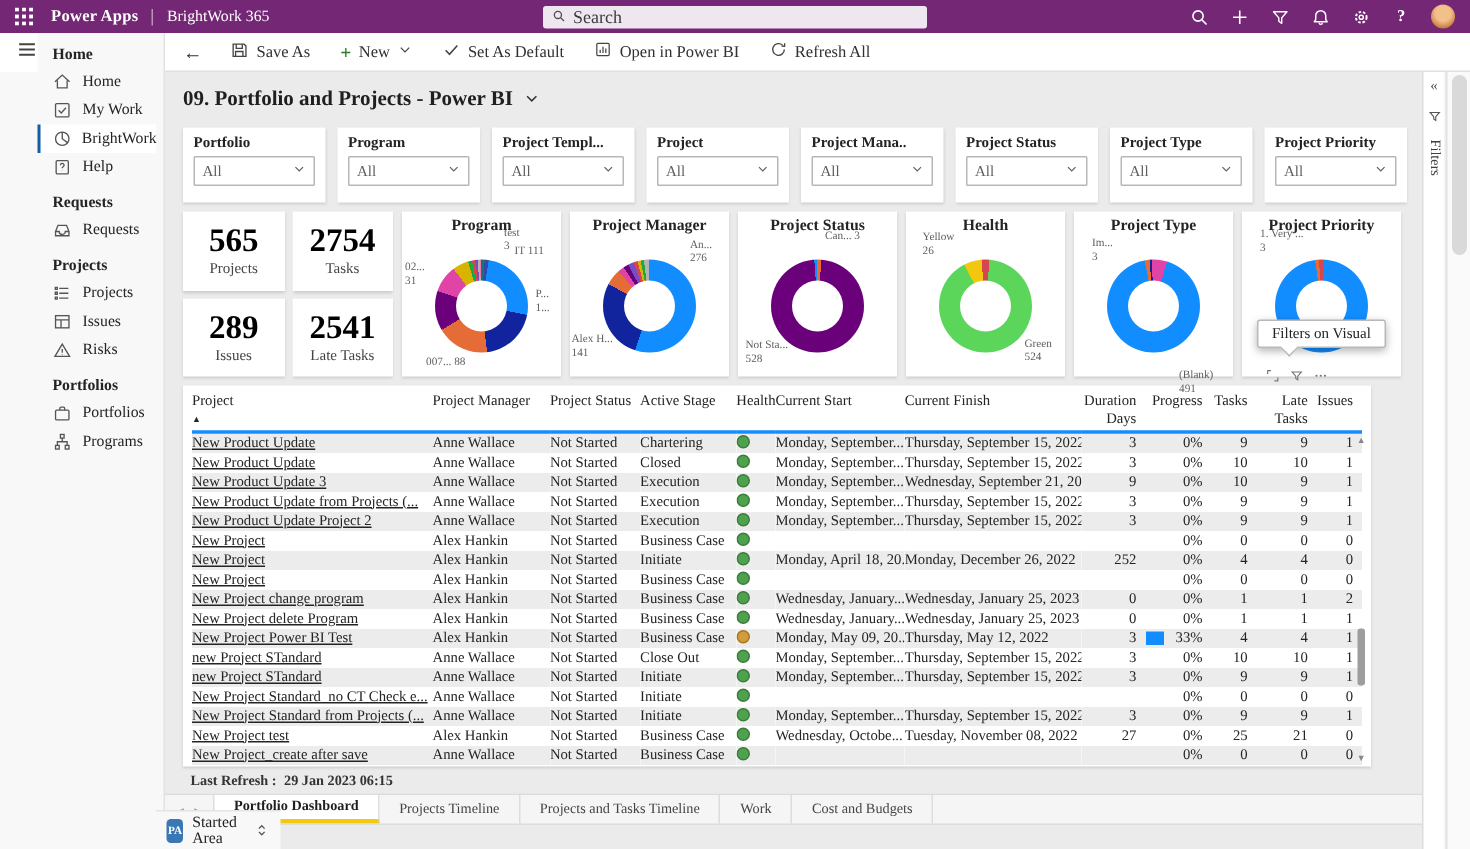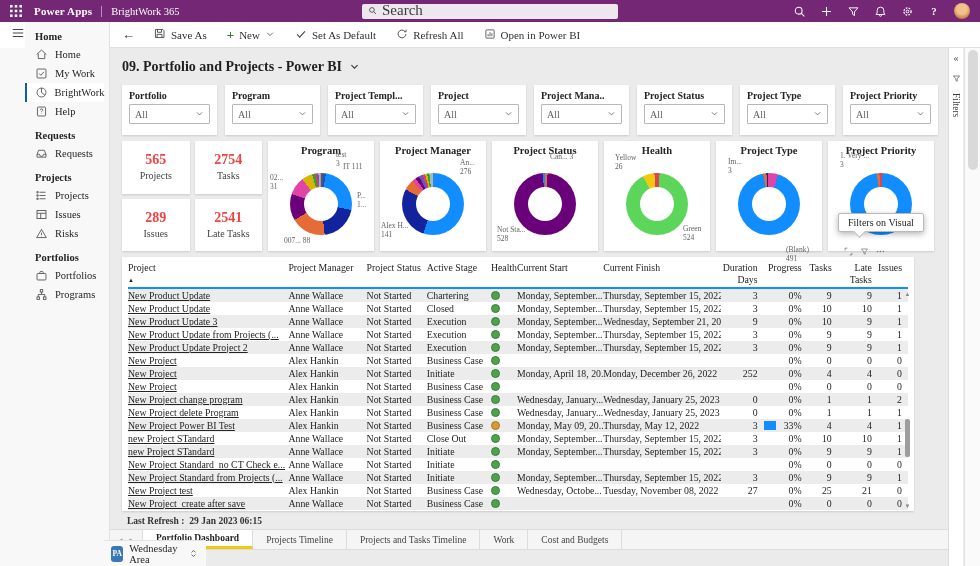--- a/index.html
+++ b/index.html
@@ -8,21 +8,21 @@
   font-family:Liberation Serif, serif;color:#252423}
 
 .topbar{position:absolute;left:0;top:0;width:980px;height:22px;background:#742774;
   display:flex;align-items:center;padding:0 10px;color:#fff;z-index:30}
 .topbar .waffle{display:flex;margin-right:12px}
 .topbar .appname{font-size:11px;font-weight:700;letter-spacing:.2px}
 .topbar .divider{width:1px;height:11px;background:rgba(255,255,255,.5);margin:0 9px}
 .topbar .envname{font-size:10.5px}
 .searchbox{position:absolute;left:50%;transform:translateX(-50%);width:256px;height:15px;
   background:#efe7ef;border-radius:2px;display:flex;align-items:flex-end;gap:5px;
-  padding:0 6px;color:#3b3b3b;font-size:15px}
+  padding:0 6px;color:#3b3b3b;font-size:12px}
 .top-icons{margin-left:auto;display:flex;align-items:center;gap:13px}
 .top-icons .tic{display:flex;align-items:center;justify-content:center;width:14px;height:14px;font-size:11px;color:#fff}
 .avatar{width:16px;height:16px;border-radius:50%;
   background:radial-gradient(circle at 50% 38%,#f2c08b 40%,#c97c3f 75%,#8a4f22)}
 
 .toolbar{position:absolute;left:0;top:22px;width:980px;height:26px;background:#fff;
   border-bottom:1px solid #e2e0de;display:flex;align-items:center;font-size:11px;color:#323130;z-index:10}
 .toolbar .cmds{margin-left:118px;display:flex;align-items:center;height:100%}
 .cmd{display:flex;align-items:center;gap:5px;padding:0 10px;height:100%;cursor:default;white-space:nowrap}
 .cmd svg{flex:0 0 auto}
@@ -51,21 +51,21 @@
 .filter-row{margin-left:12px;display:flex;gap:8px;height:50px}
 .filter-card{width:95px;background:#fff;box-shadow:0 1px 2px rgba(0,0,0,.14);padding:5px 7px}
 .filter-card .flab{font-size:10px;font-weight:700;color:#252423;white-space:nowrap;overflow:hidden}
 .fdrop{margin-top:3px;height:20px;border:1px solid #b7b7b7;border-radius:1px;display:flex;
   align-items:center;justify-content:space-between;padding:0 5px;font-size:10px;color:#605e5c}
 
 .charts-row{margin:6px 0 0 12px;display:flex;gap:6px;height:110px;position:relative}
 .kpi-grid{width:140px;display:grid;grid-template-columns:1fr 1fr;grid-template-rows:1fr 1fr;gap:5px}
 .kpi-card{background:#fff;box-shadow:0 1px 2px rgba(0,0,0,.14);display:flex;flex-direction:column;
   align-items:center;justify-content:center}
-.kpi-value{font-size:14px;font-weight:700;color:#ef4444;line-height:1}
+.kpi-value{font-size:22px;font-weight:700;color:#000000;line-height:1}
 .kpi-label{font-size:10px;color:#444;margin-top:3px}
 .donut-card{width:106px;background:#fff;box-shadow:0 1px 2px rgba(0,0,0,.14);position:relative}
 .donut-title{text-align:center;font-size:10.5px;font-weight:700;margin-top:4px;white-space:nowrap}
 .donut{position:absolute;left:22px;top:32px;width:62px;height:62px;border-radius:50%}
 .donut .hole{position:absolute;left:14px;top:14px;width:34px;height:34px;border-radius:50%;background:#fff}
 .callout{position:absolute;font-size:7.5px;color:#5f5f5f;line-height:1.2;white-space:nowrap;z-index:2}
 
 .tooltip{position:absolute;left:716px;top:72px;background:#fff;border:1px solid #b9b9b9;
   border-radius:2px;box-shadow:0 2px 6px rgba(0,0,0,.3);padding:3px 9px;font-size:10px;
   color:#252423;z-index:6;white-space:nowrap}
@@ -193,33 +193,33 @@
               <path d="M3.5 6l4.5 4.5L12.5 6"></path>
             </svg></span>
       </span>
       <span class="cmd">
         <span><svg width="12" height="12" viewBox="0 0 16 16" fill="none" stroke="#444" stroke-width="1.4">
               <path d="M2.8 8.6l3.4 3.6L13.2 4.4"></path>
             </svg></span>
         <span>Set As Default</span>
       </span>
       <span class="cmd">
+        <span><svg width="12" height="12" viewBox="0 0 16 16" fill="none" stroke="#444" stroke-width="1.1">
+              <rect x="2.5" y="2.5" width="11" height="11" rx="1"></rect>
+              <path d="M5.5 11V8.2M8 11V5.5M10.5 11V7"></path>
+            </svg></span>
+        <span>Open in Power BI</span>
+      </span>
+      <span class="cmd">
         <span><svg width="12" height="12" viewBox="0 0 16 16" fill="none" stroke="#444" stroke-width="1.2">
               <path d="M13.2 8a5.2 5.2 0 1 1-1.6-3.8"></path>
               <path d="M13.5 2.4l-.1 2.7-2.7-.1"></path>
             </svg></span>
         <span>Refresh All</span>
       </span>
-      <span class="cmd">
-        <span><svg width="12" height="12" viewBox="0 0 16 16" fill="none" stroke="#444" stroke-width="1.1">
-              <rect x="2.5" y="2.5" width="11" height="11" rx="1"></rect>
-              <path d="M5.5 11V8.2M8 11V5.5M10.5 11V7"></path>
-            </svg></span>
-        <span>Open in Power BI</span>
-      </span>
     </div>
   </div>
 
   <div class="sidebar">
     <div class="burger-row">
       <span><svg width="14" height="14" viewBox="0 0 16 16" fill="none" stroke="#444" stroke-width="1.4">
             <path d="M2 4h12M2 8h12M2 12h12"></path>
           </svg></span>
     </div>
     <div id="nav-groups">
@@ -313,21 +313,21 @@
               <rect x="2.5" y="11" width="3" height="3"></rect>
               <rect x="10.5" y="11" width="3" height="3"></rect>
               <path d="M8 5v3M8 8H4v3M8 8h4v3"></path>
             </svg>
           </span>
           <span>Programs</span>
         </div>
       </div>
     <div class="side-footer">
       <span class="pa-badge">PA</span>
-      <span class="flabel">Wednesday Area</span>
+      <span class="flabel">Started Area</span>
       <span class="updown">
           <svg width="11" height="11" viewBox="0 0 16 16" fill="none" stroke="#555" stroke-width="1.3">
             <path d="M5.2 6.4L8 3.6l2.8 2.8M5.2 9.6L8 12.4l2.8-2.8"></path>
           </svg>
         </span>
     </div>
   </div>
 
   <div class="main">
     <div class="title-row">

